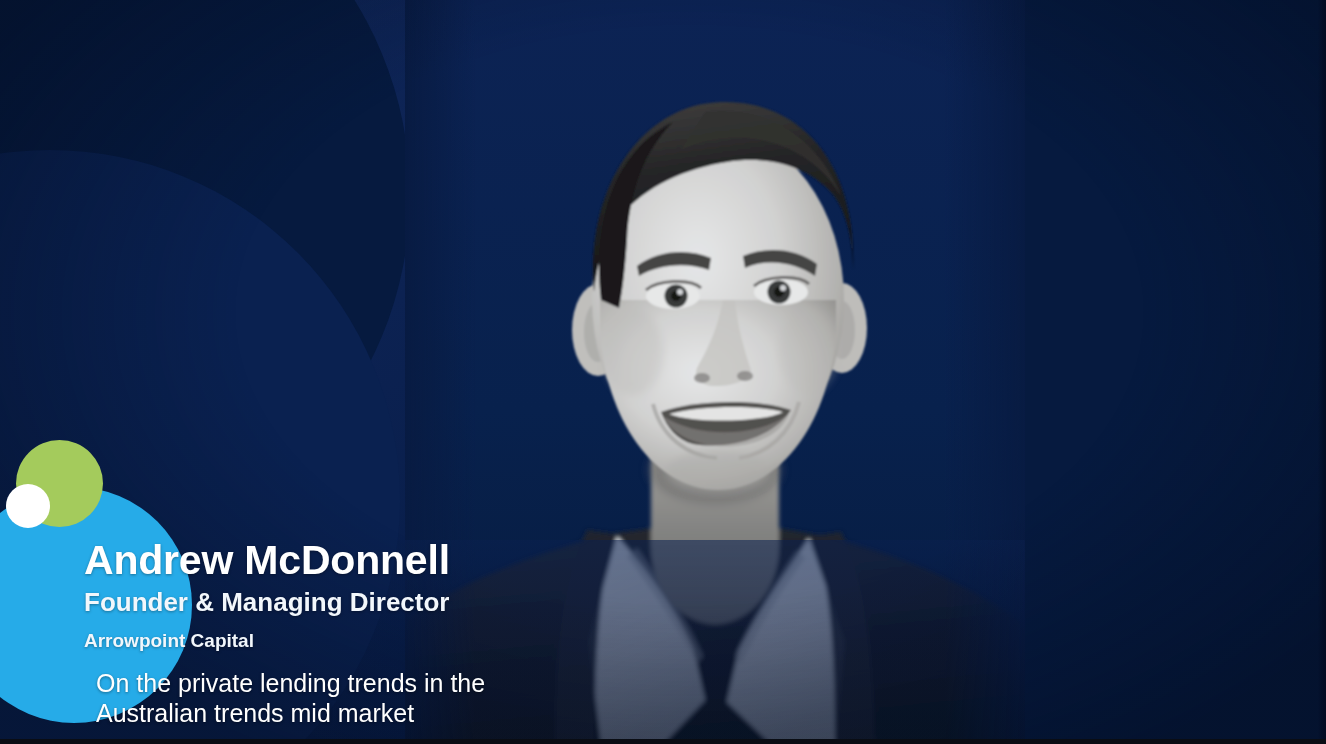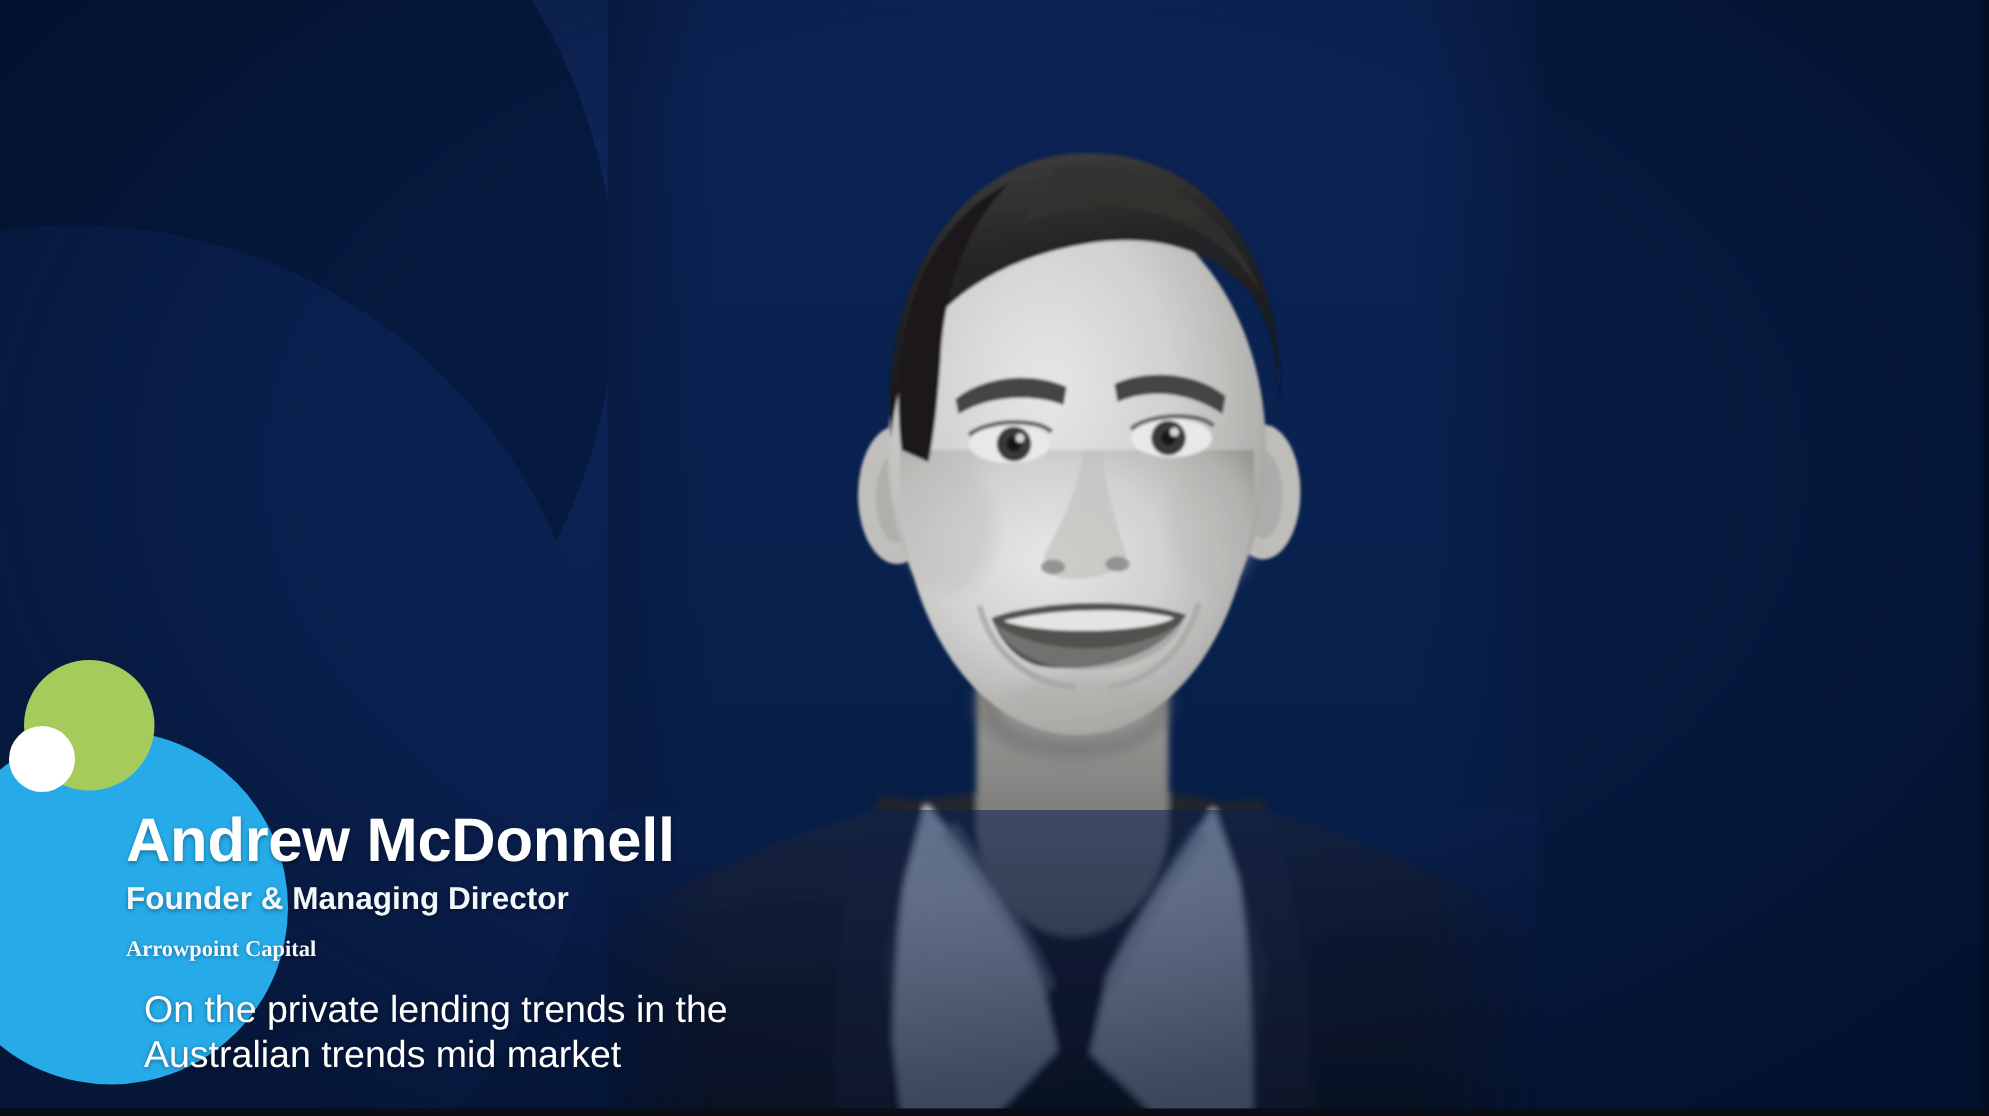--- a/index.html
+++ b/index.html
@@ -153,35 +153,34 @@
   .name {
     font-size: 41px;
     font-weight: 700;
     color: #FFFFFF;
     letter-spacing: -.2px;
     line-height: 1.08;
     margin: 0 0 6px 0;
     text-shadow: 0 1px 3px rgba(0,0,0,.35);
   }
   .role {
-    font-size: 21px;
+    font-size: 26px;
     font-weight: 700;
     color: #F2F7FC;
     line-height: 1.1;
     margin: 0 0 14px 0;
     text-shadow: 0 1px 3px rgba(0,0,0,.35);
   }
   .company {
-    font-size: 15px;
+    font-size: 19px;
     font-weight: 700;
     color: #F2F7FC;
     line-height: 1.1;
     margin: 0 0 16px 0;
     text-shadow: 0 1px 3px rgba(0,0,0,.35);
-    font-family: Liberation Serif, serif;
   }
   .topic {
     font-size: 25px;
     font-weight: 400;
     color: #FFFFFF;
     line-height: 1.22;
     margin: 12px;
     max-width: 490px;
     text-shadow: 0 1px 3px rgba(0,0,0,.4);
   }

